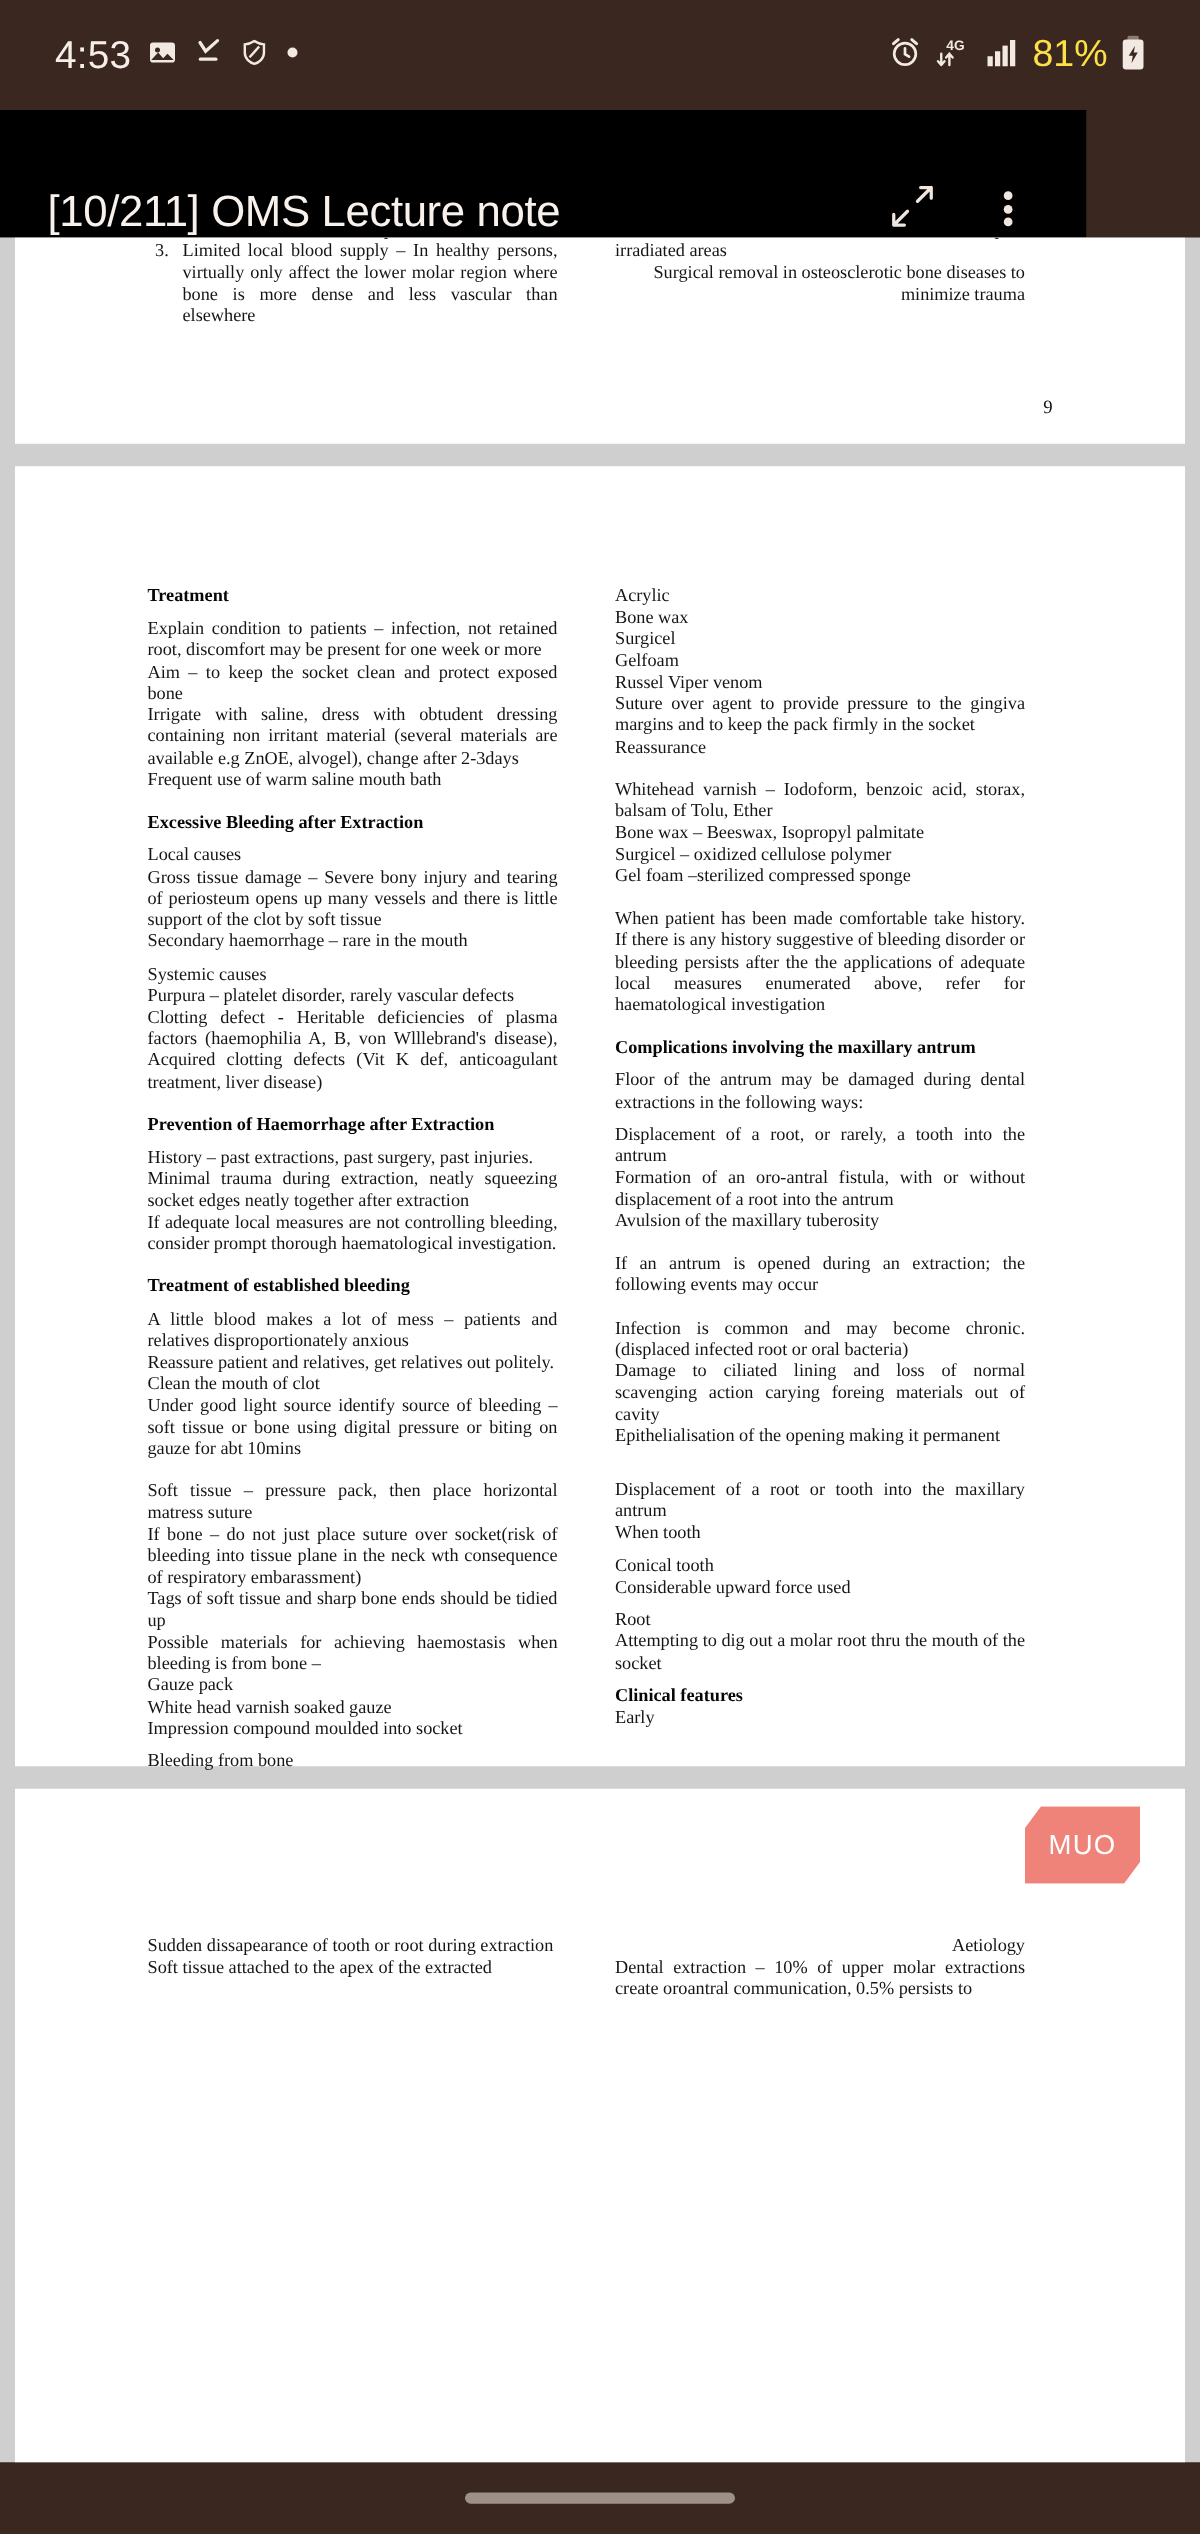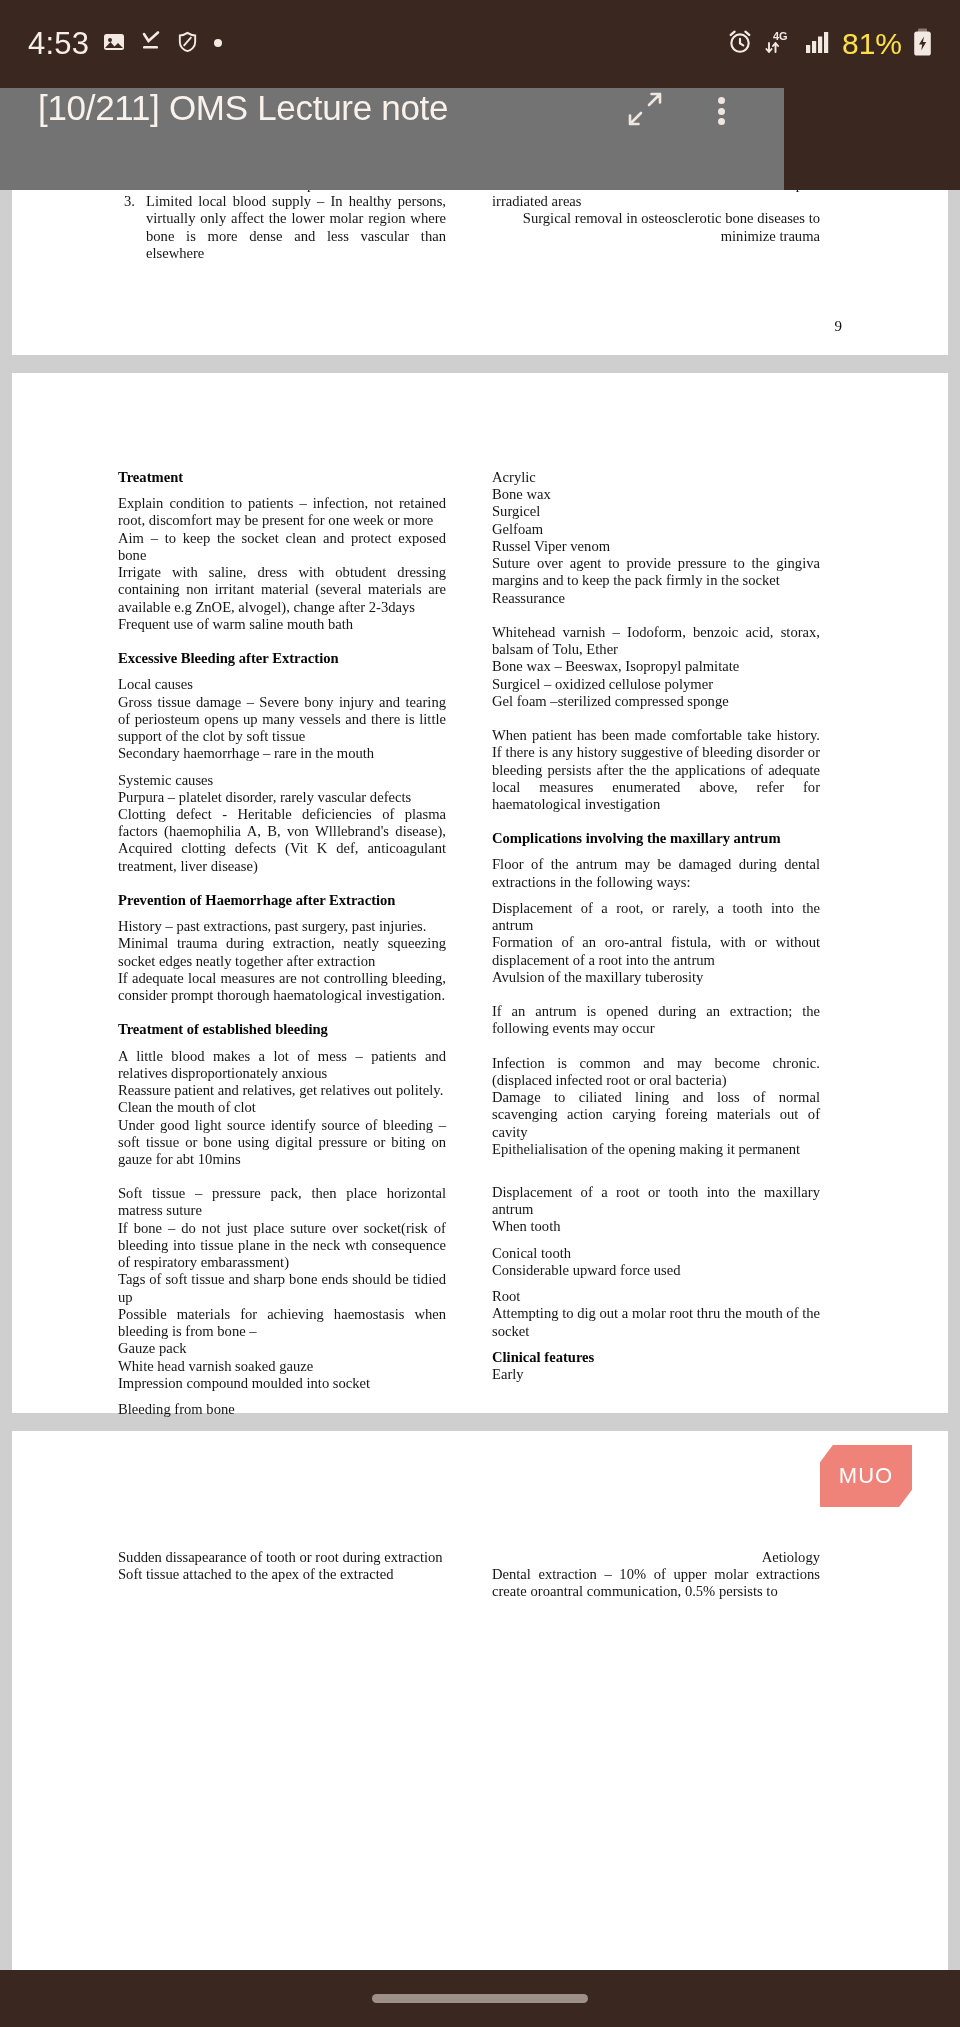--- a/index.html
+++ b/index.html
@@ -22,21 +22,21 @@
 
   
   .status-bar {
     position: absolute;
     top: 0; left: 0;
     width: 960px;
     height: 88px;
     background: #3a2820;
     display: flex;
     align-items: center;
-    padding: 0 28px;
+    padding: 0 44px;
     color: #f6ece6;
   }
   .status-left {
     display: flex;
     align-items: center;
     gap: 13px;
   }
   .status-clock {
     font-size: 31px;
     font-weight: 400;
@@ -54,25 +54,25 @@
     font-weight: 500;
     color: #fde047;
     letter-spacing: 0px;
   }
   .sicon { display: block; }
 
   
   .app-bar {
     position: absolute;
     top: 88px; left: 0;
-    width: 784px;
+    width: 869px;
     height: 102px;
-    background: #737373;
-    display: flex;
-    align-items: flex-start;
+    background: #000000;
+    display: flex;
+    align-items: flex-end;
     padding: 0 36px 0 38px;
   }
   .app-title {
     font-size: 35px;
     font-weight: 400;
     color: #f9f1ec;
     letter-spacing: -0.3px;
     white-space: nowrap;
     flex: 1;
   }

